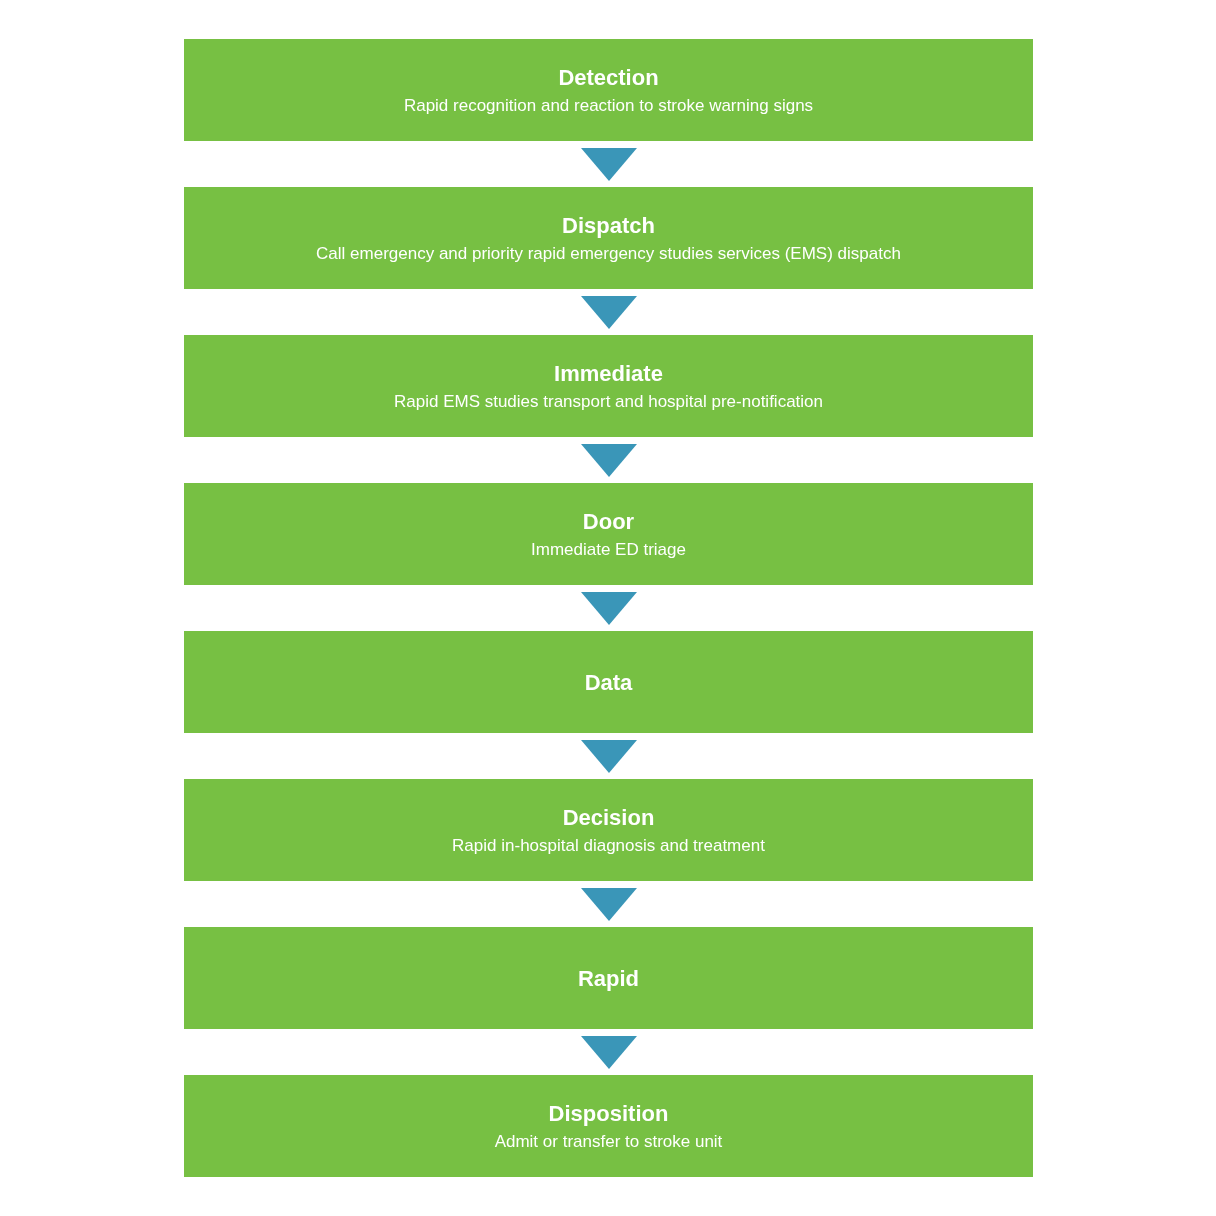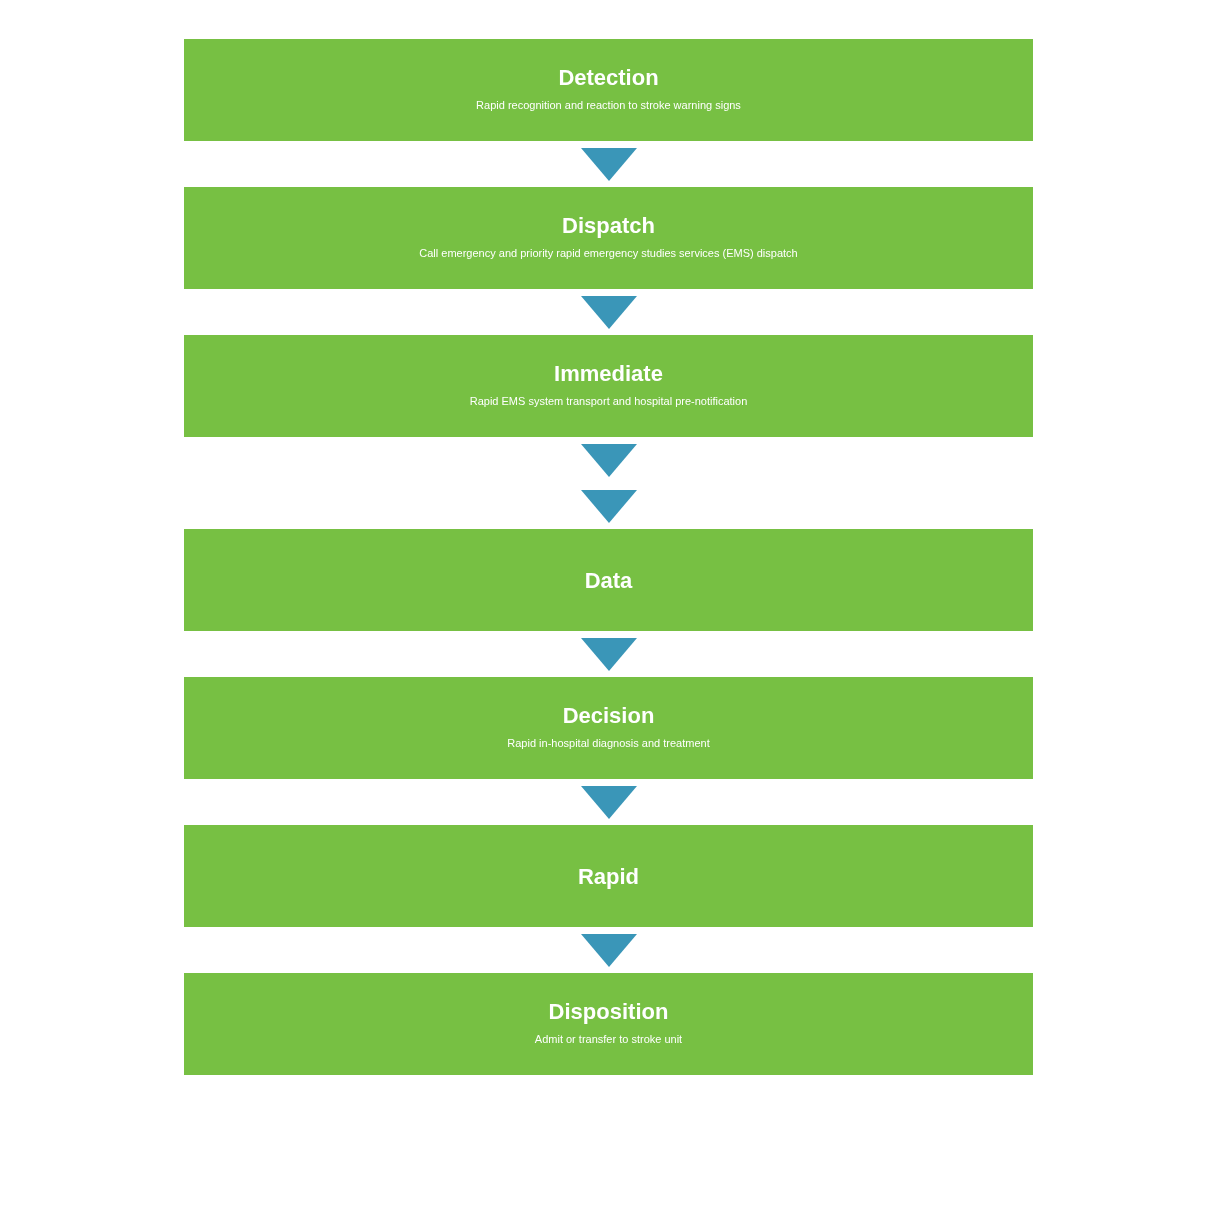--- a/index.html
+++ b/index.html
@@ -32,21 +32,21 @@
     justify-content: center;
     text-align: center;
     box-sizing: border-box;
   }
   .step-title {
     font-size: 22px;
     font-weight: bold;
     line-height: 27px;
   }
   .step-desc {
-    font-size: 11px;
+    font-size: 17px;
     line-height: 23px;
     margin-top: 3px;
   }
   .arrow-slot {
     height: 46px;
     display: flex;
     align-items: center;
     justify-content: center;
   }
   .arrow {
@@ -78,28 +78,32 @@
       <div class="step-desc">Call emergency and priority rapid emergency studies services (EMS) dispatch</div>
     </div>
     <div class="arrow-slot">
       <div class="arrow"></div>
     </div>
   </div>
 
   <div class="step">
     <div class="box">
       <div class="step-title">Immediate</div>
-      <div class="step-desc">Rapid EMS system transport and hospital pre-notification</div>
+      <div class="step-desc">Rapid EMS studies transport and hospital pre-notification</div>
     </div>
     <div class="arrow-slot">
       <div class="arrow"></div>
     </div>
   </div>
 
   <div class="step">
+    <div class="box">
+      <div class="step-title">Door</div>
+      <div class="step-desc">Immediate ED triage</div>
+    </div>
     <div class="arrow-slot">
       <div class="arrow"></div>
     </div>
   </div>
 
   <div class="step">
     <div class="box">
       <div class="step-title">Data</div>
     </div>
     <div class="arrow-slot">

